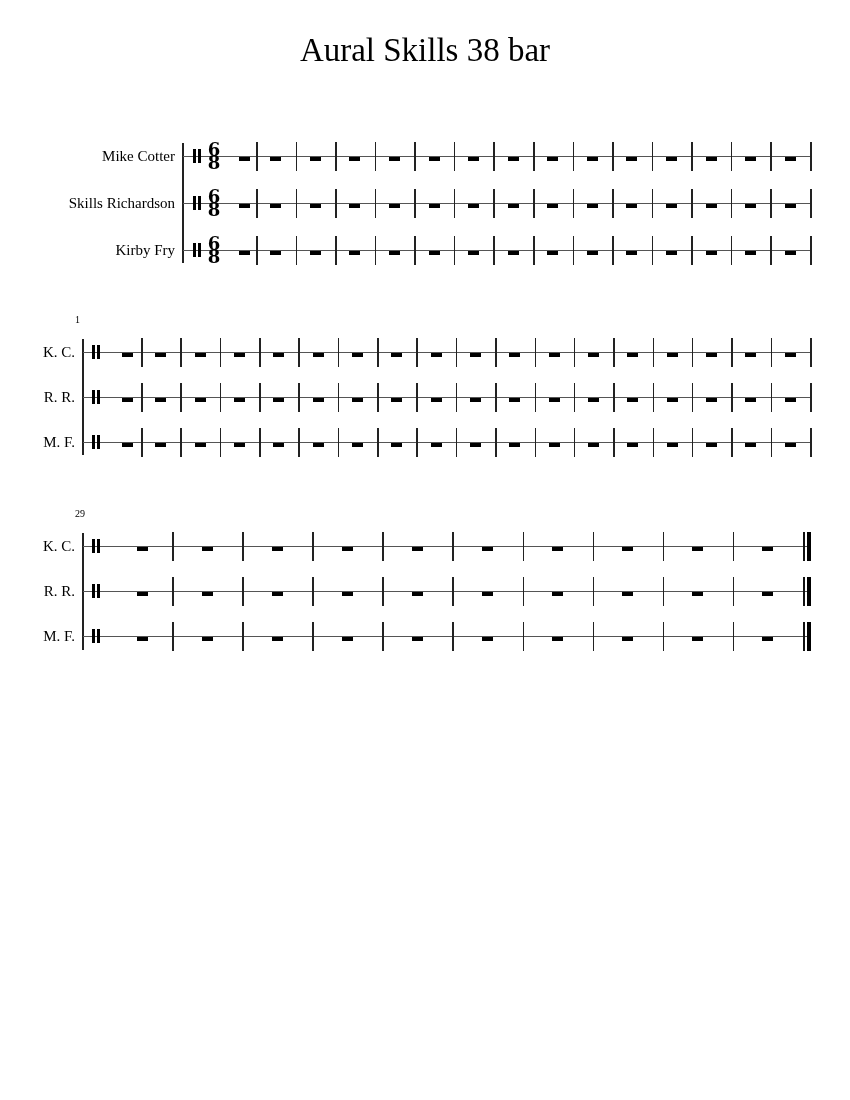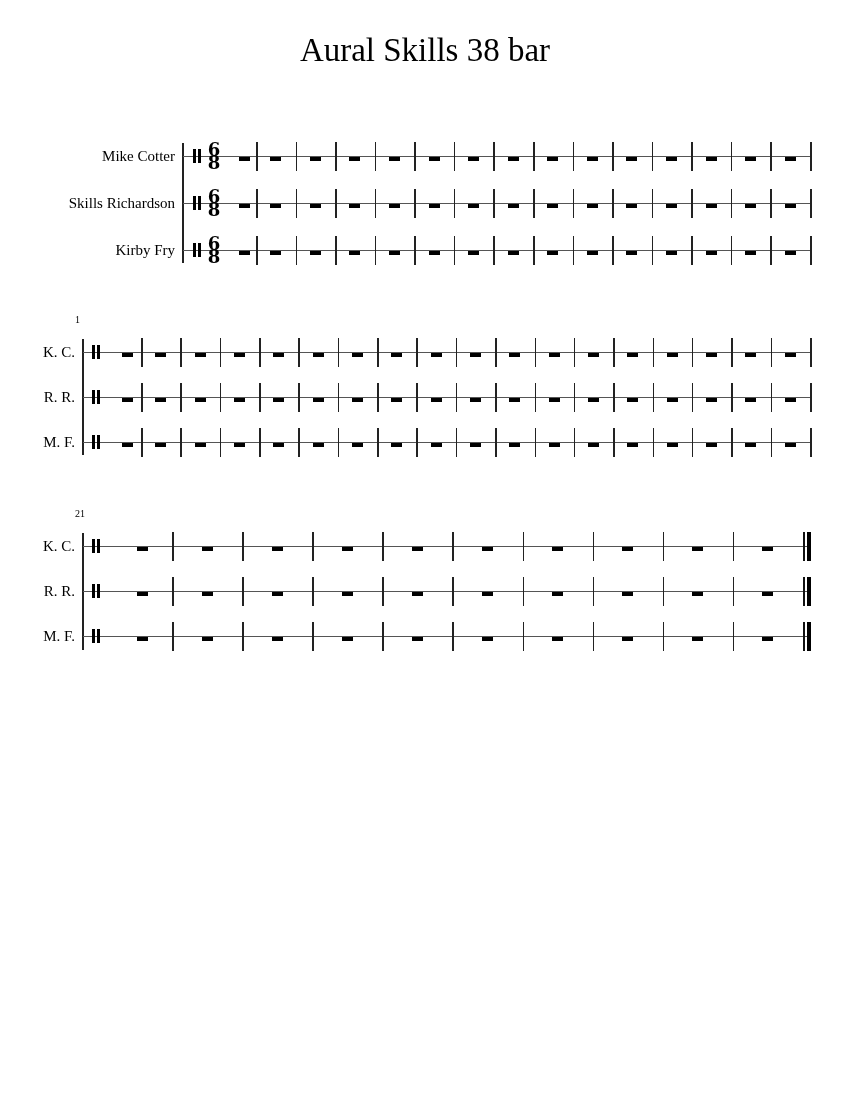--- a/index.html
+++ b/index.html
@@ -268,21 +268,21 @@
       <div class="barline" style="left:613.2352941176471px; top:428px; height:29px;"></div>
       <div class="barline" style="left:652.5882352941176px; top:428px; height:29px;"></div>
       <div class="barline" style="left:691.9411764705882px; top:428px; height:29px;"></div>
       <div class="barline" style="left:731.2941176470588px; top:428px; height:29px;"></div>
       <div class="barline" style="left:770.6470588235294px; top:428px; height:29px;"></div>
       <div class="barline" style="left:810px; top:428px; height:29px;"></div>
     </div>
 </div>
 
 <div class="system">
-  <div class="measure-num" style="left:75px; top:508px;">21</div>
+  <div class="measure-num" style="left:75px; top:508px;">29</div>
   <div class="staff-name" style="right:775px; top:537px;">K. C.</div>
   <div class="staff-name" style="right:775px; top:582px;">R. R.</div>
   <div class="staff-name" style="right:775px; top:627px;">M. F.</div>
 
   <div class="bracket" style="left:82px; top:533px; height:117px;"></div>
   <div class="staff-line" style="left:83px; width:725px; top:546px;"></div>
   <div class="staff-line" style="left:83px; width:725px; top:591px;"></div>
   <div class="staff-line" style="left:83px; width:725px; top:636px;"></div>
 
   <div class="clef" style="left:92px; top:539px;"></div>

